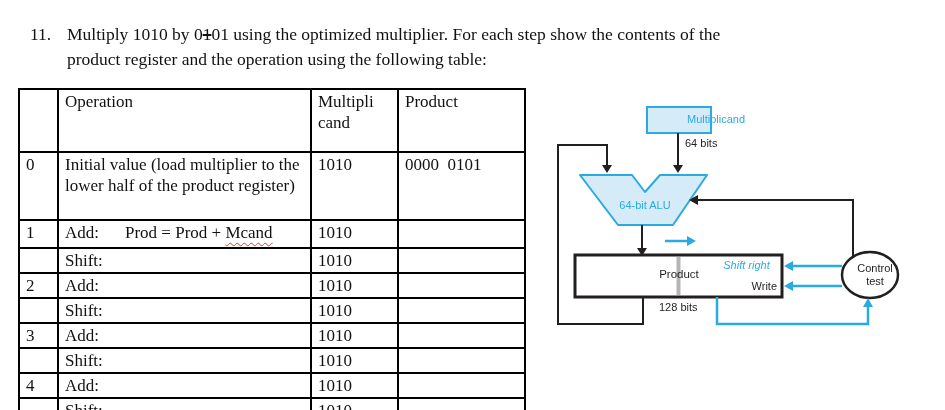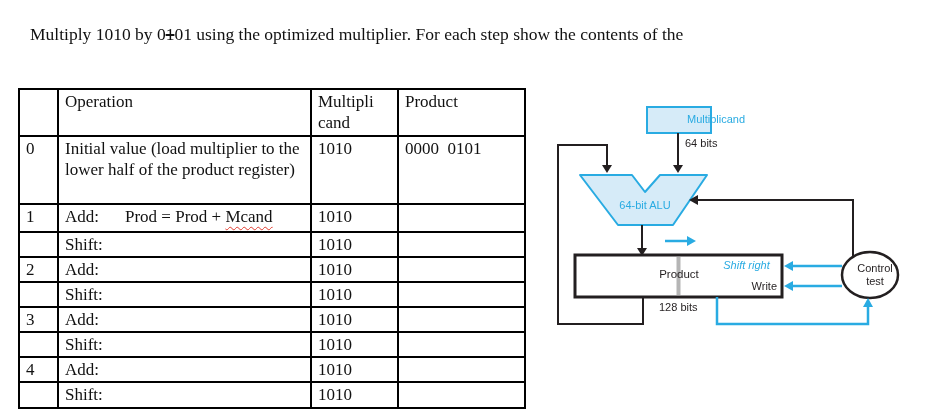--- a/index.html
+++ b/index.html
@@ -47,28 +47,30 @@
   .lbl-write{left:715px;top:280px;width:62px;text-align:right;}
   .lbl-128bits{left:659px;top:301px;}
   .lbl-control{left:842px;top:262px;width:66px;text-align:center;}
 </style>
 </head>
 <body>
 
 <div class="page">
 
   <div class="problem">
+    <div class="num">11.</div>
     <div>
       <span>Multiply 1010 by 0</span><span class="struck">1</span><span>01 using the optimized multiplier. For each step show the contents of the</span><br>
+      <span>product register and the operation using the following table:</span>
     </div>
   </div>
 
   <table class="steps">
     <thead>
-      <tr style="height:47px;">
+      <tr style="height:63px;">
         <th class="h-step"></th>
         <th class="h-op">Operation</th>
         <th class="h-mcand">
             <span style="display:block">Multipli</span>
             <span style="display:block">cand</span>
           </th>
         <th class="h-prod">Product</th>
       </tr>
     </thead>
     <tbody>

